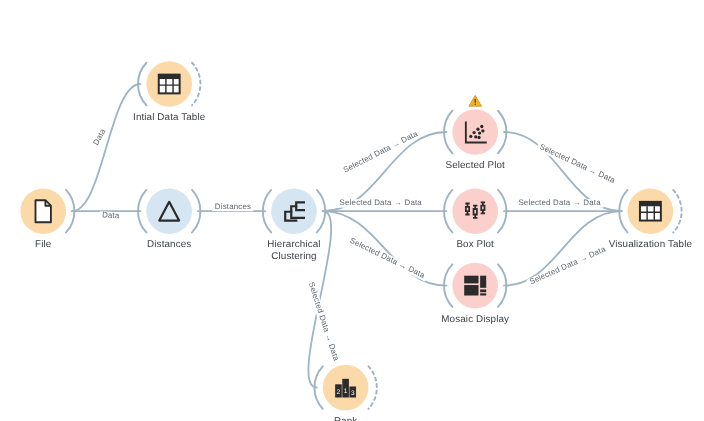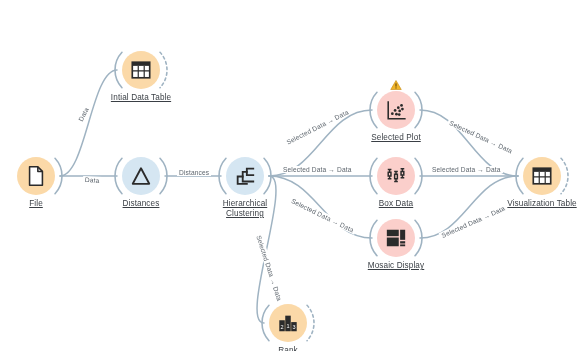--- a/index.html
+++ b/index.html
@@ -15,21 +15,21 @@
   .node{position:absolute;width:0;height:0;}
   .node .disc{
     position:absolute;left:-19px;top:-19px;
     width:38px;height:38px;border-radius:50%;
     display:flex;align-items:center;justify-content:center;
   }
   .node .glyph{width:22px;height:22px;display:block;}
   .node .label{
     position:absolute;top:23px;left:-80px;width:160px;
     text-align:center;font-size:8.2px;color:#3a3f45;
-    line-height:10px;letter-spacing:.1px;white-space:pre-line;text-decoration:underline;
+    line-height:10px;letter-spacing:.1px;white-space:pre-line;
   }
   .node .warn{
     position:absolute;left:-6px;top:-33px;width:12px;height:12px;
   }
   .c-orange{background:#fbd9a8;}
   .c-blue{background:#d5e6f2;}
   .c-red{background:#fbcfcb;}
 
   .edge-label{
     position:absolute;font-size:6.6px;color:#5d656d;
@@ -136,21 +136,21 @@
         <div class="label">Selected Plot</div>
       </div>
       <div class="node" style="left: 396px; top: 176px;">
         <div class="disc c-red">
           <svg class="glyph" viewBox="0 0 24 24" stroke="#2b2b2b" stroke-width="1.6" fill="none">
             <path d="M3 5h4M5 5v3M3.5 8h3v4h-3zM5 12v3M3 15h4"></path>
             <path d="M10 7h4M12 7v3M10.5 10h3v5h-3zM12 15v3M10 18h4"></path>
             <path d="M17 4h4M19 4v3M17.5 7h3v4h-3zM19 11v3M17 14h4"></path>
           </svg>
         </div>
-        <div class="label">Box Data</div>
+        <div class="label">Box Plot</div>
       </div>
       <div class="node" style="left: 396px; top: 238px;">
         <div class="disc c-red">
           <svg class="glyph" viewBox="0 0 24 24" fill="#2b2b2b">
             <rect x="2" y="3" width="13" height="7"></rect>
             <rect x="2" y="11.5" width="13" height="9.5"></rect>
             <rect x="16.5" y="3" width="5.5" height="11"></rect>
             <rect x="16.5" y="15.5" width="5.5" height="2.5"></rect>
             <rect x="16.5" y="19" width="5.5" height="2"></rect>
           </svg>

